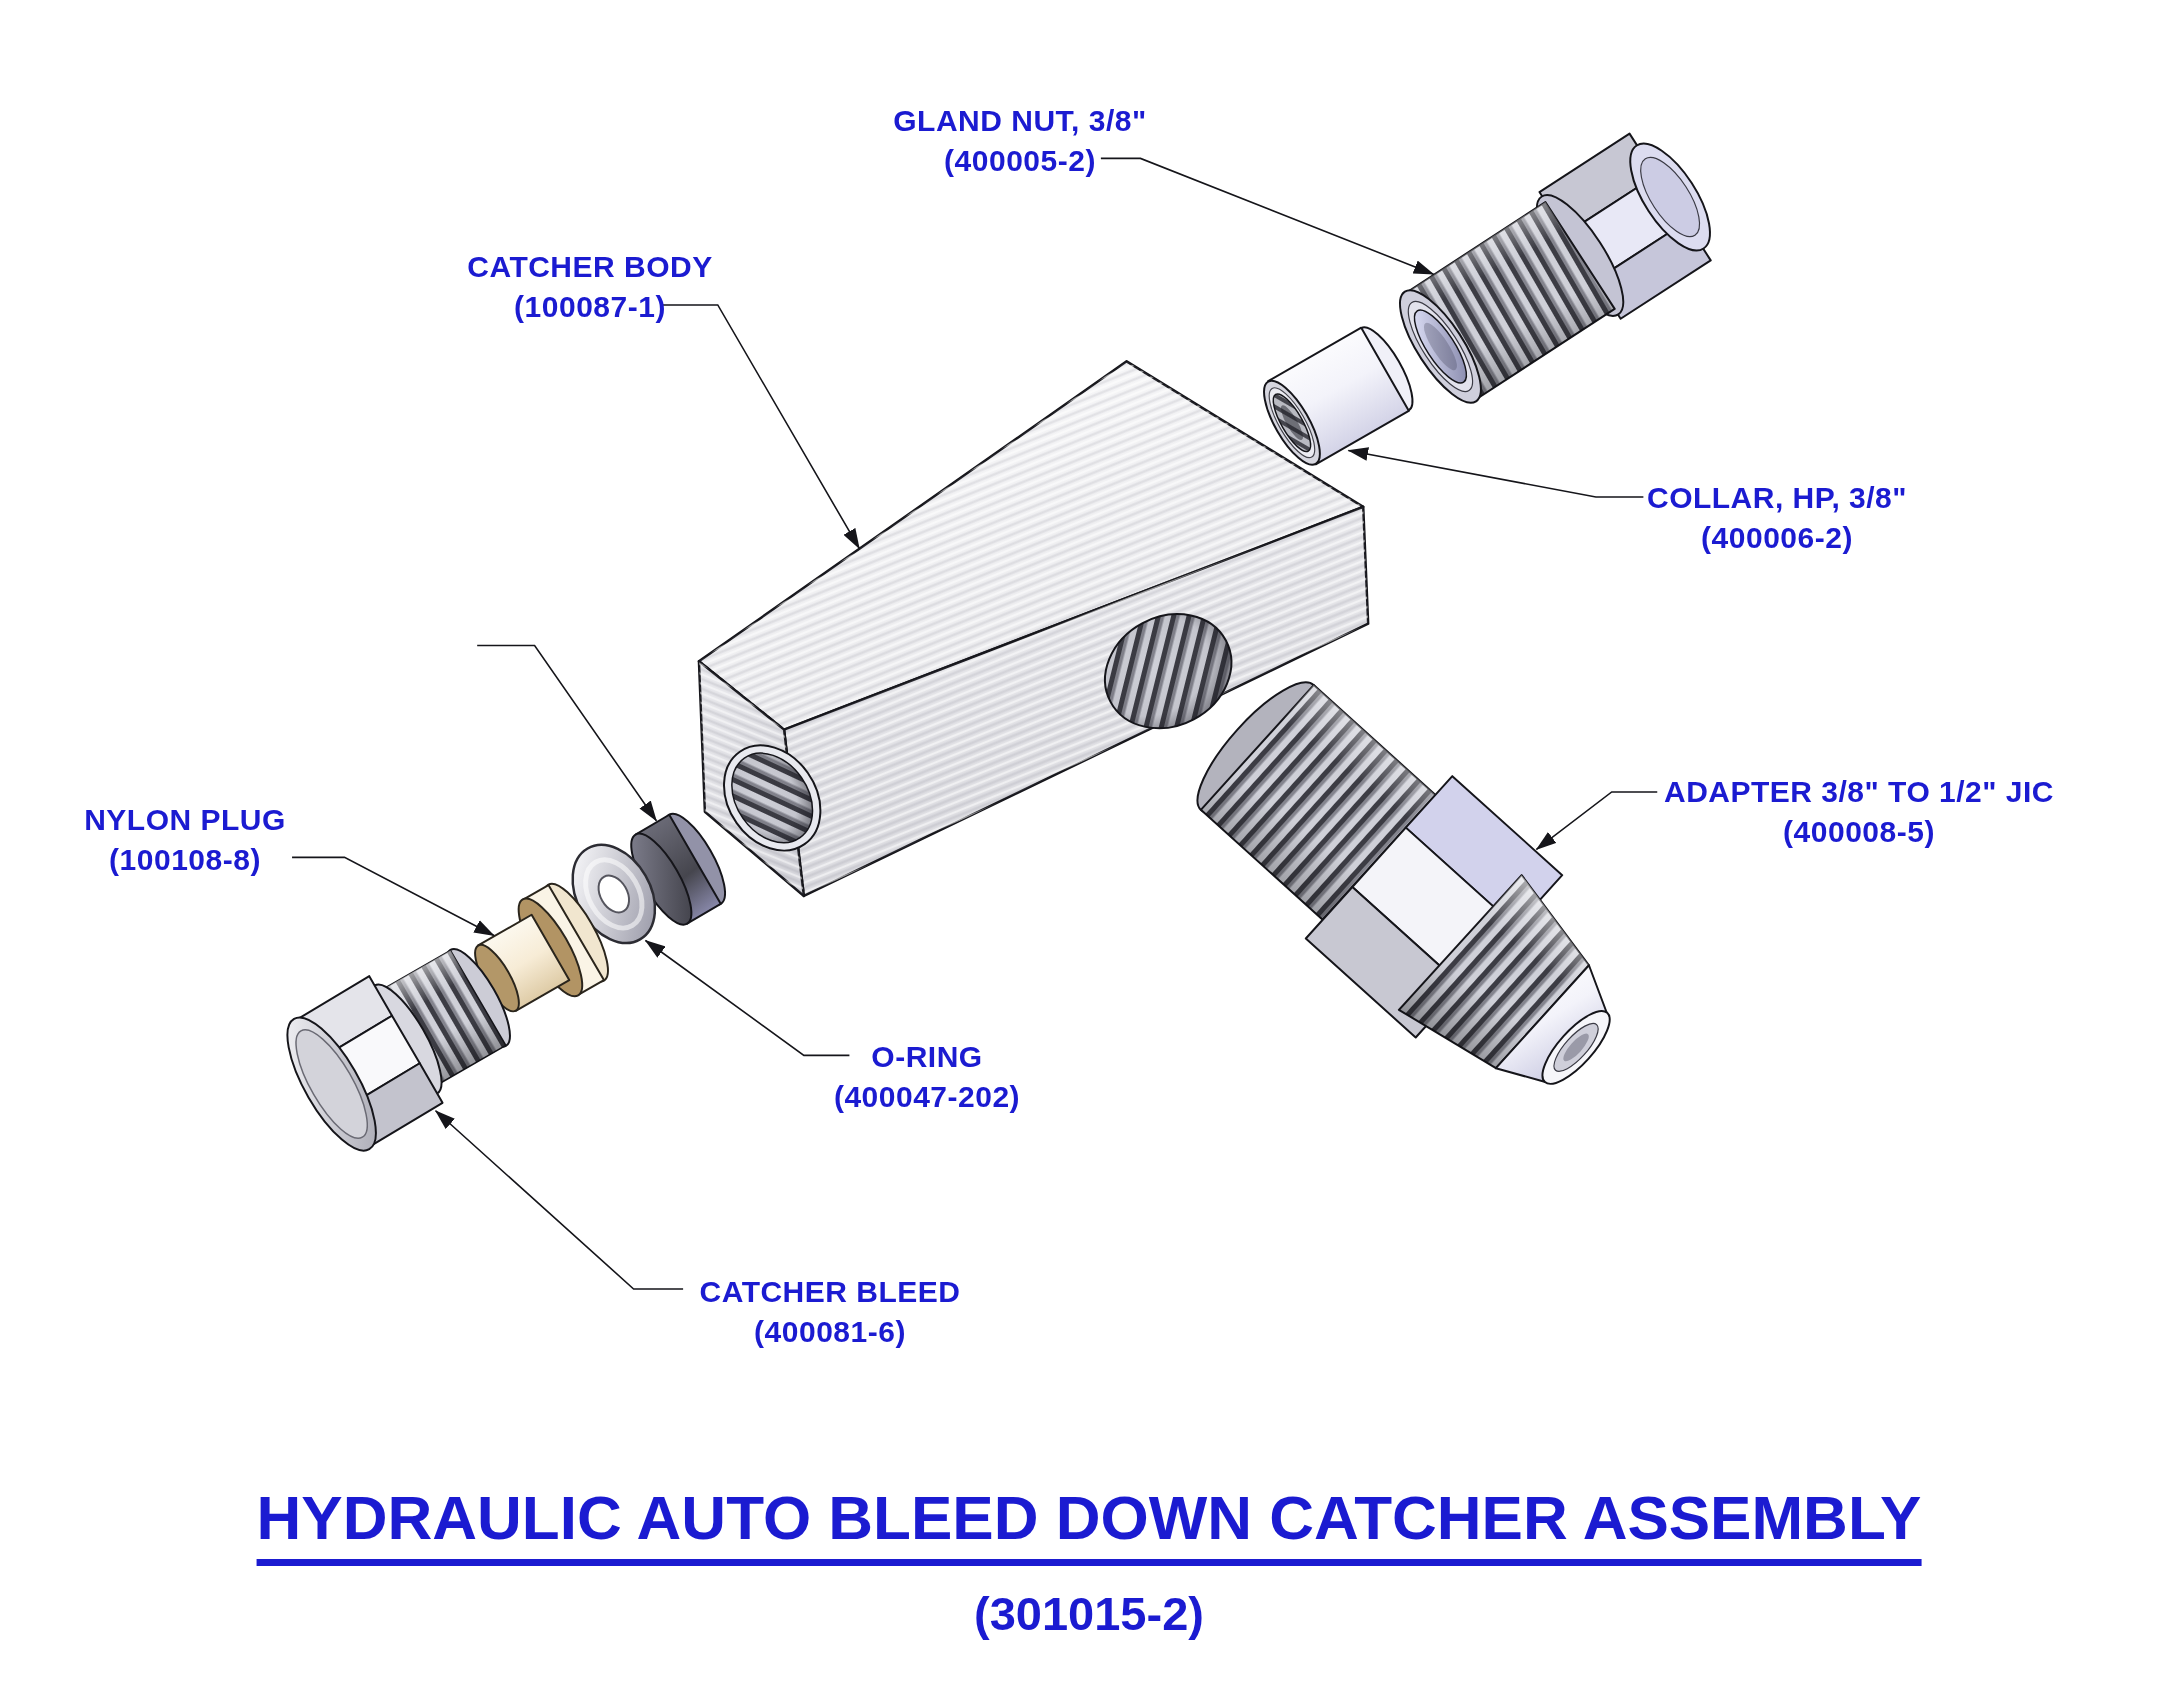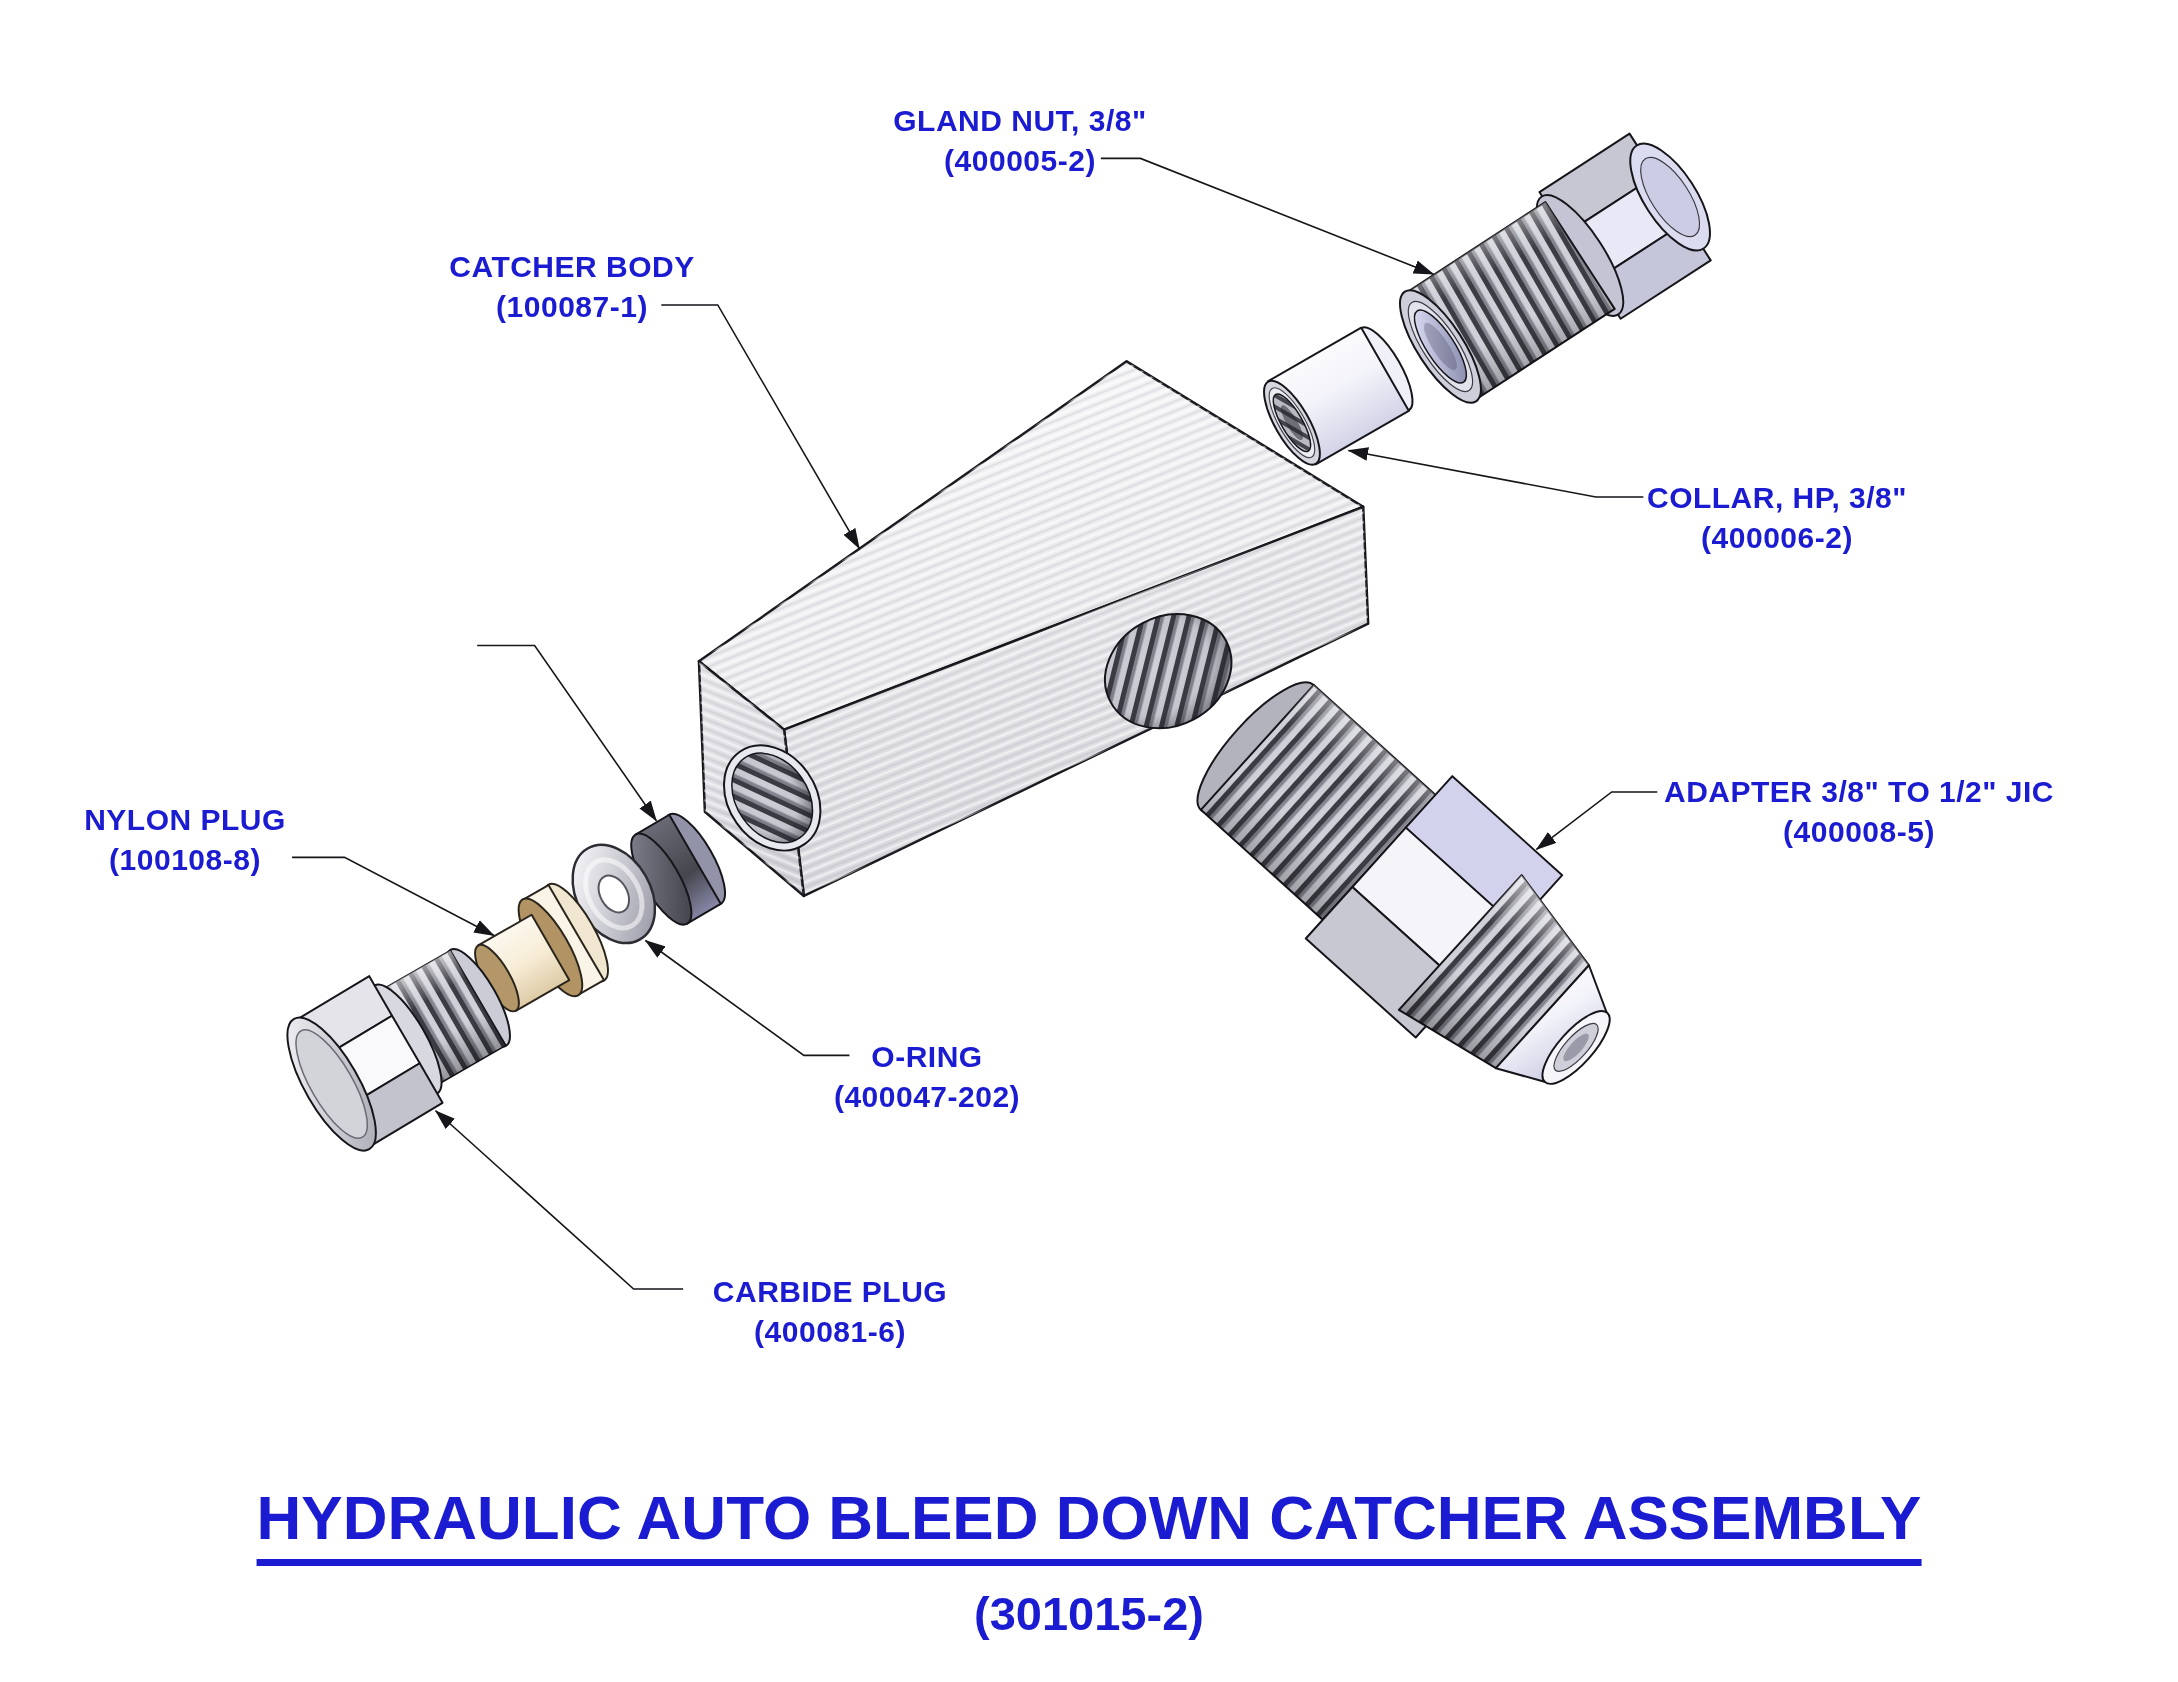--- a/index.html
+++ b/index.html
@@ -249,42 +249,42 @@
     <polyline points="1674,800 1628,800 1552,858" marker-end="url(#arrow)"></polyline>
     <polyline points="858,1066 812,1066 652,950" marker-end="url(#arrow)"></polyline>
     <polyline points="690,1302 640,1302 440,1122" marker-end="url(#arrow)"></polyline>
   </g>
 </svg>
 
 <div class="label" style="left:1020px;top:101px">
   <span>GLAND NUT, 3/8"</span>
   <span>(400005-2)</span>
 </div>
-<div class="label" style="left:572px;top:247px">
+<div class="label" style="left:590px;top:247px">
   <span>CATCHER BODY</span>
   <span>(100087-1)</span>
 </div>
 <div class="label" style="left:1777px;top:478px">
   <span>COLLAR, HP, 3/8"</span>
   <span>(400006-2)</span>
 </div>
 <div class="label" style="left:185px;top:800px">
   <span>NYLON PLUG</span>
   <span>(100108-8)</span>
 </div>
 <div class="label" style="left:1859px;top:772px">
   <span>ADAPTER 3/8" TO 1/2" JIC</span>
   <span>(400008-5)</span>
 </div>
 <div class="label" style="left:927px;top:1037px">
   <span>O-RING</span>
   <span>(400047-202)</span>
 </div>
 <div class="label" style="left:830px;top:1272px">
-  <span>CARBIDE PLUG</span>
+  <span>CATCHER BLEED</span>
   <span>(400081-6)</span>
 </div>
 
 <div class="title-block" style="left:1089px;top:1482px">
   <span class="title-line1">HYDRAULIC AUTO BLEED DOWN CATCHER ASSEMBLY</span>
   <span class="title-line2">(301015-2)</span>
 </div>
 
 </div>
 

